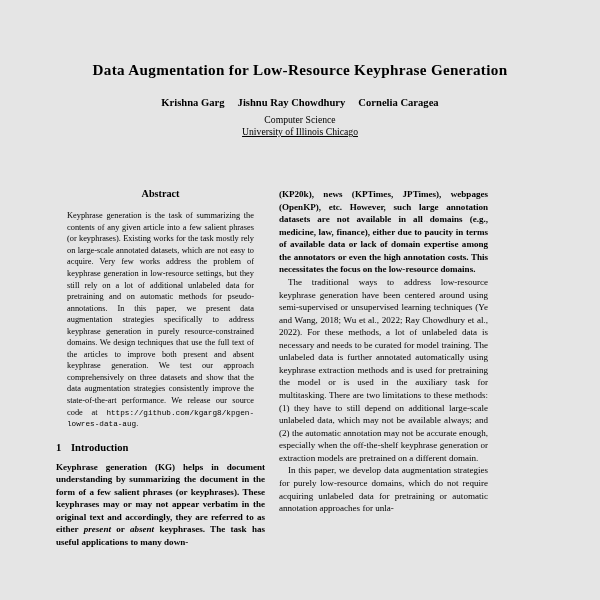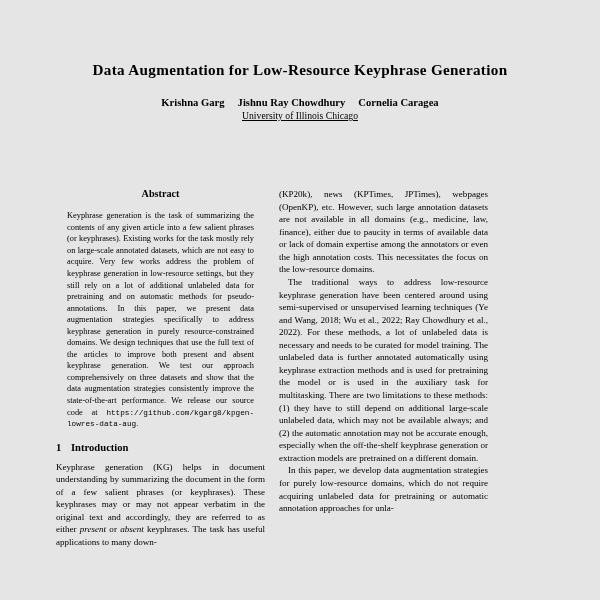--- a/index.html
+++ b/index.html
@@ -111,21 +111,21 @@
     line-height: 1.39;
     text-align: justify;
     text-justify: inter-word;
     margin: 0;
     hyphens: manual;
   }
   p.body-text + p.body-text {
     text-indent: 9px;
     margin-top: 0;
   }
-  p.body-text.first { text-indent: 0; }
+  p.body-text.first { text-indent: 0; font-weight: bold; }
   p.body-text.indent { text-indent: 9px; }
 
   .mono-url {
     font-family: "Liberation Mono", "DejaVu Sans Mono", monospace;
     font-size: 7.7px;
   }
   .ital { font-style: italic; }
 
   .clip-bottom {
     position: absolute;
@@ -140,20 +140,21 @@
 
 <div class="page">
 
   <div class="title-block">
     <h1 class="paper-title">Data Augmentation for Low-Resource Keyphrase Generation</h1>
 
     <div class="authors">
       <span class="author-name">Krishna Garg</span><span class="author-sep"></span><span class="author-name">Jishnu Ray Chowdhury</span><span class="author-sep"></span><span class="author-name">Cornelia Caragea</span>
     </div>
 
+    <div class="affil-dept">Computer Science</div>
     <div class="affil-univ">University of Illinois Chicago</div>
 
   </div>
 
   <div class="columns">
 
     <div class="col">
       <div class="abstract-head">Abstract</div>
 
       <p class="abstract-body"><span>Keyphrase generation is the task of summarizing the contents of any given article into a few salient phrases (or keyphrases). Existing works for the task mostly rely on large-scale annotated datasets, which are not easy to acquire. Very few works address the problem of keyphrase generation in low-resource settings, but they still rely on a lot of additional unlabeled data for pretraining and on automatic methods for pseudo-annotations. In this paper, we present data augmentation strategies specifically to address keyphrase generation in purely resource-constrained domains. We design techniques that use the full text of the articles to improve both present and absent keyphrase generation. We test our approach comprehensively on three datasets and show that the data augmentation strategies consistently improve the state-of-the-art performance. We release our source code at </span><span class="mono-url">https://github.com/kgarg8/kpgen-lowres-data-aug</span><span>.</span></p>

